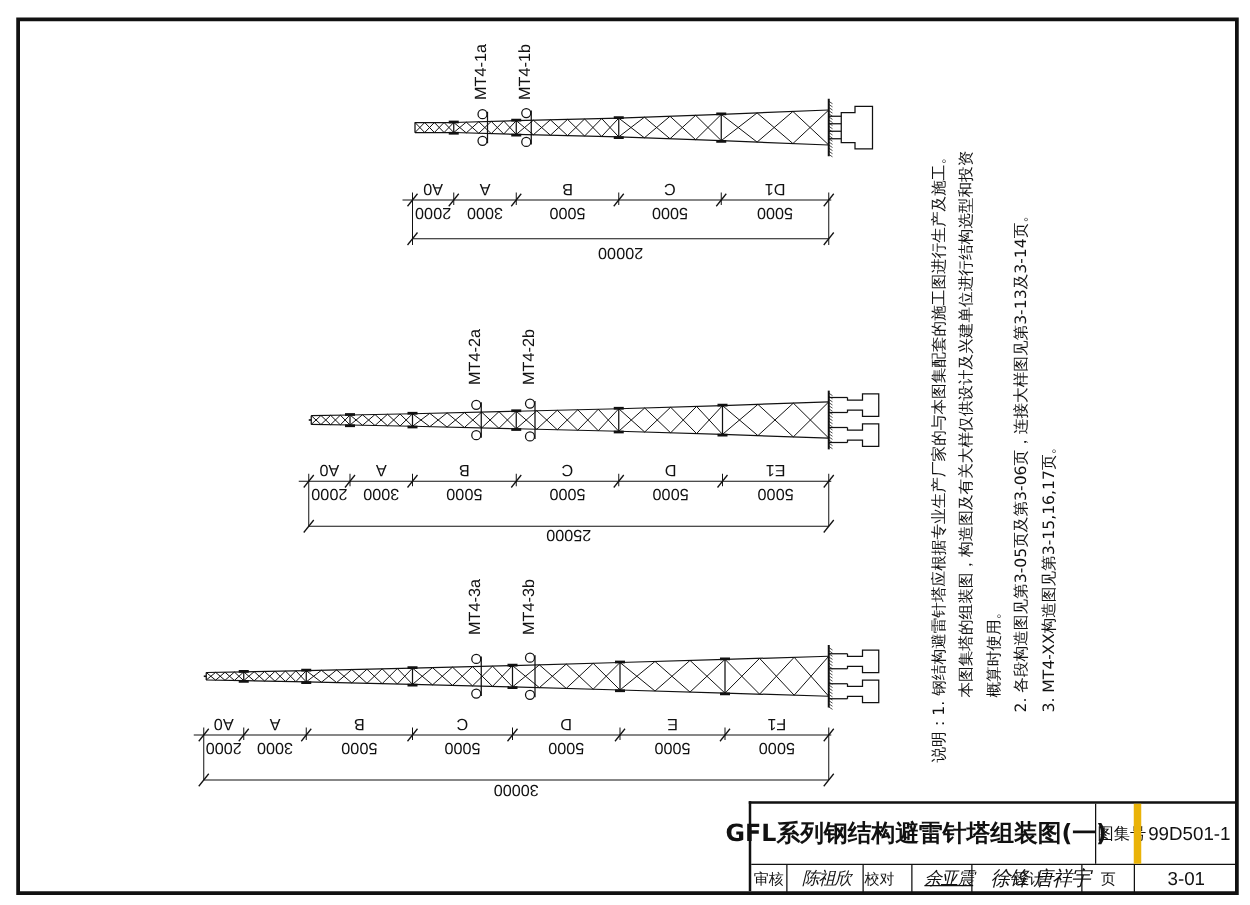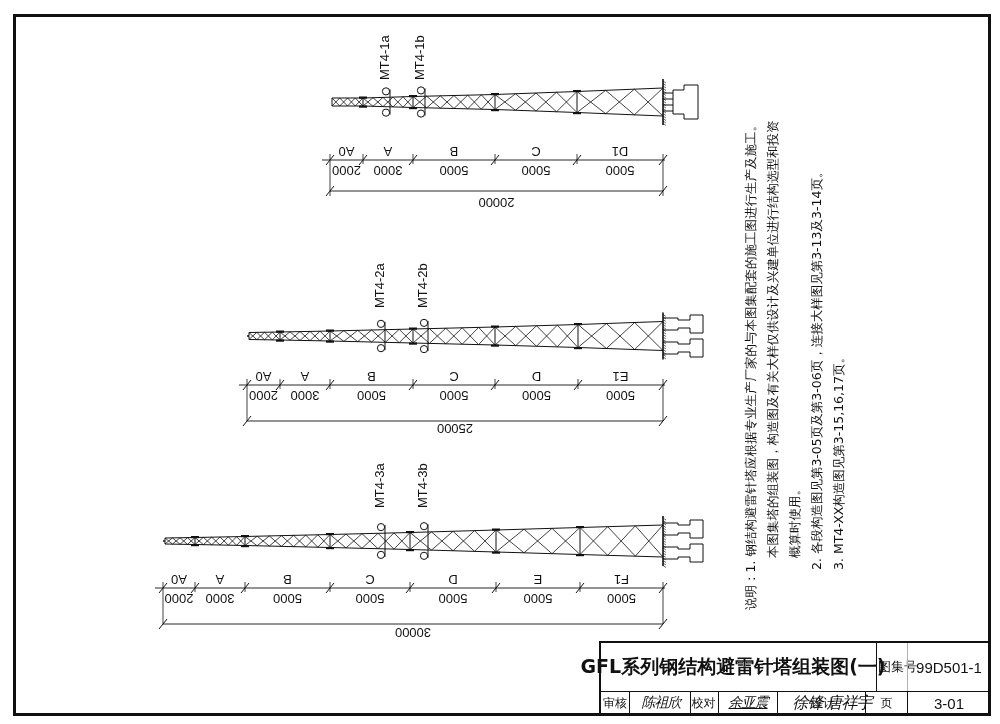--- a/index.html
+++ b/index.html
@@ -18,21 +18,21 @@
   .note-indent2 { padding-left: 40px; }
   .titleblock { position: absolute; left: 599px; top: 641px; width: 389px; height: 72px;
                 border-left: 2px solid #111; border-top: 2px solid #111; box-sizing: border-box; }
   .tb-row1 { position: absolute; left: 0; top: 0; height: 48px; width: 389px; border-bottom: 1px solid #111; }
   .tb-row2 { position: absolute; left: 0; top: 49px; height: 22px; width: 374px; }
   .tb-cell { position: absolute; top: 0; height: 100%; display: flex; align-items: center;
              justify-content: center; box-sizing: border-box; white-space: nowrap; }
   .tb-title { left: 0; width: 264px; font-size: 19px; font-weight: bold; font-family: "DejaVu Sans", sans-serif;
               letter-spacing: 0px; }
   .tb-atlas-label { left: 264px; width: 42px; border-left: 1px solid #111; font-size: 13px; font-family: "DejaVu Sans", sans-serif; margin-left: 11px; }
-  .tb-atlas-no { left: 306px; width: 83px; border-left: 1px solid #eab308; font-size: 15px; }
+  .tb-atlas-no { left: 306px; width: 83px; border-left: 6px solid #eab308; font-size: 15px; }
   .tb-small { font-size: 12px; font-family: "DejaVu Sans", sans-serif; }
   .tb-sig { font-size: 14px; font-family: "DejaVu Serif", serif; font-style: italic; letter-spacing: -1px; }
   .bl { border-left: 1px solid #111; }
 </style>
 </head>
 <body>
 
 <div id="sheet">
   <div id="frame"></div>
 
@@ -500,20 +500,20 @@
   <div class="titleblock">
     <div class="tb-row1">
       <div class="tb-cell tb-title">GFL系列钢结构避雷针塔组装图(一)</div>
       <div class="tb-cell tb-atlas-label">图集号</div>
       <div class="tb-cell tb-atlas-no">99D501-1</div>
     </div>
     <div class="tb-row2">
       <div class="tb-cell tb-small" style="left:0;width:28px;">审核</div>
       <div class="tb-cell tb-sig bl" style="left:28px;width:63px;">陈祖欣</div>
       <div class="tb-cell tb-small bl" style="left:89px;width:26px;">校对</div>
-      <div class="tb-cell tb-sig bl" style="left:117px;width:59px;text-decoration:underline;">余亚震</div>
+      <div class="tb-cell tb-sig bl" style="left:128px;width:59px;text-decoration:underline;">余亚震</div>
       <div class="tb-cell tb-small bl" style="left:176px;width:22px;padding-left:45px;">设计</div>
       <div class="tb-cell tb-sig" style="left:198px;width:66px;font-size:16px;">徐锋 唐祥宇</div>
       <div class="tb-cell tb-small bl" style="left:264px;width:42px;">页</div>
       <div class="tb-cell bl" style="left:306px;width:83px;font-size:15px;text-align:center;">3-01</div>
     </div>
   </div>
 </div>
 
 </body></html>

